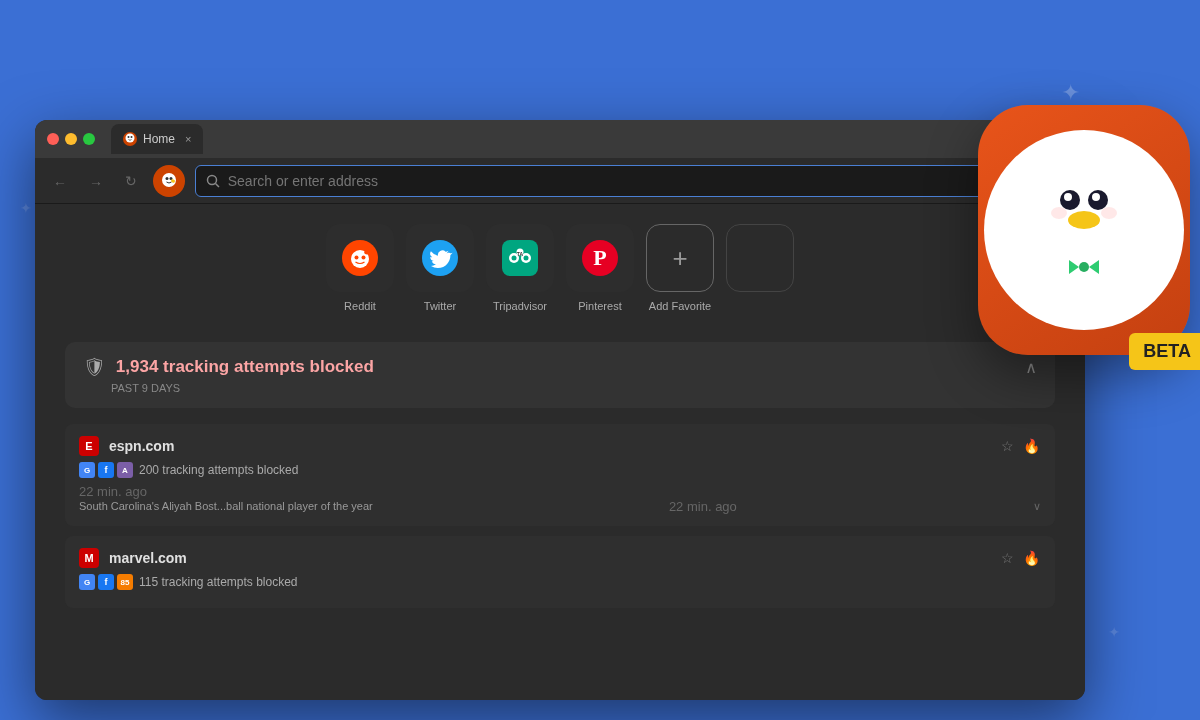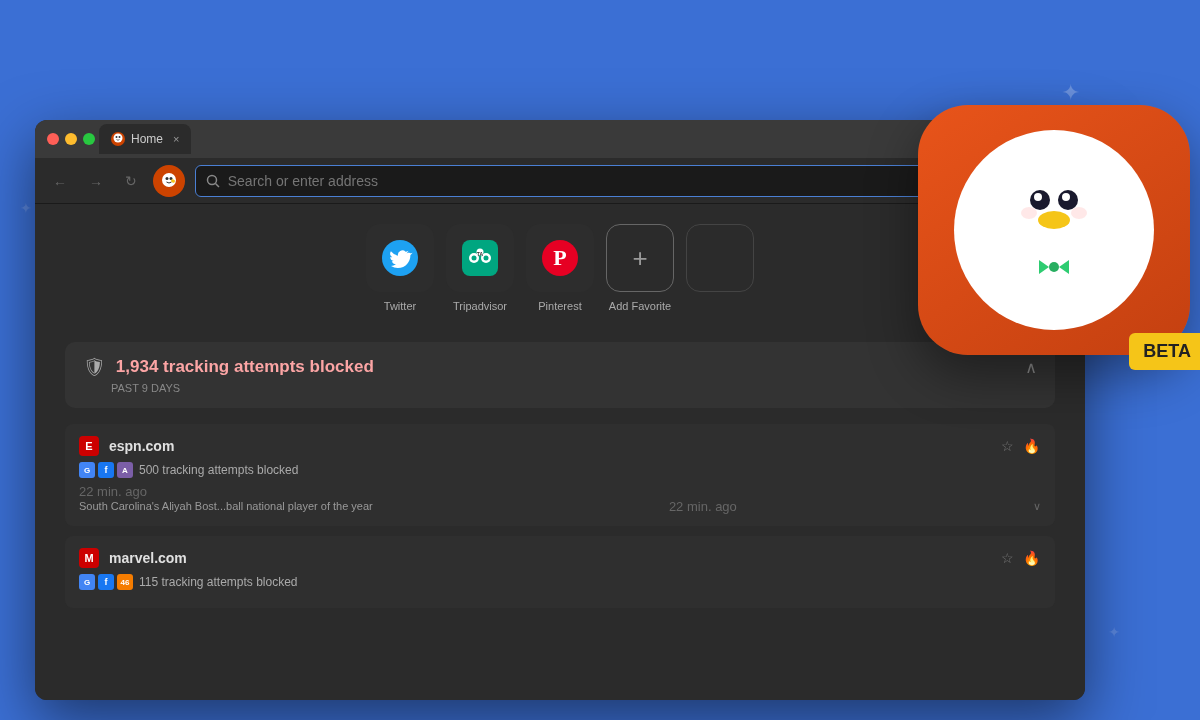--- a/index.html
+++ b/index.html
@@ -50,21 +50,21 @@
       border-radius: 50%;
     }
 
     .tl-red { background: #ff5f57; }
     .tl-yellow { background: #febc2e; }
     .tl-green { background: #28c840; }
 
     .tab-area {
       display: flex;
       align-items: center;
-      margin-left: 4px;
+      margin-left: 16px;
       flex: 1;
     }
 
     .tab {
       display: flex;
       align-items: center;
       gap: 6px;
       background: #2b2b2b;
       border-radius: 8px 8px 0 0;
       padding: 6px 12px;
@@ -322,21 +322,21 @@
       align-items: center;
       justify-content: space-between;
     }
 
     .site-time {
       font-size: 13px;
       color: #666;
     }
 
     .ddg-logo-bg {
-      width: 272px;
+      width: 212px;
       height: 250px;
       background: linear-gradient(145deg, #e8541a, #c44010);
       border-radius: 50px;
       display: flex;
       align-items: center;
       justify-content: center;
       box-shadow: 0 20px 50px rgba(0,0,0,0.4);
       position: relative;
     }
 
@@ -436,20 +436,34 @@
       <input class="search-input-fake" type="text" placeholder="Search or enter address" style="">
     </div>
 
     <button class="more-btn">•••</button>
   </div>
 
   <div class="content">
 
     <div class="favorites-row">
 
+      <div class="fav-item">
+        <div class="fav-icon" style="background:#2d2d2d;">
+          <svg width="36" height="36" viewBox="0 0 36 36">
+            <circle cx="18" cy="18" r="18" fill="#ff4500"></circle>
+            <circle cx="18" cy="19" r="9" fill="white"></circle>
+            <circle cx="14.5" cy="17.5" r="2" fill="#ff4500"></circle>
+            <circle cx="21.5" cy="17.5" r="2" fill="#ff4500"></circle>
+            <path d="M13.5 22 Q18 25 22.5 22" stroke="#ff4500" stroke-width="1.2" fill="none"></path>
+            <circle cx="25" cy="12" r="2.5" fill="#ff4500"></circle>
+            <line x1="22.5" y1="13" x2="25" y2="12" stroke="#ff4500" stroke-width="1.5"></line>
+          </svg>
+        </div>
+        <span class="fav-label">Reddit</span>
+      </div>
 
       <div class="fav-item">
         <div class="fav-icon" style="background:#2d2d2d;">
           <svg width="36" height="36" viewBox="0 0 36 36">
             <circle cx="18" cy="18" r="18" fill="#1da1f2"></circle>
             <path d="M27 12.5c-.8.35-1.65.59-2.55.7a4.45 4.45 0 001.95-2.45c-.86.5-1.8.87-2.82 1.07a4.43 4.43 0 00-7.54 4.04A12.56 12.56 0 018.9 11.3a4.43 4.43 0 001.37 5.91 4.4 4.4 0 01-2-.55v.06a4.43 4.43 0 003.55 4.34c-.37.1-.76.16-1.16.16-.28 0-.56-.03-.83-.08a4.44 4.44 0 004.13 3.08A8.88 8.88 0 019 26.1a12.52 12.52 0 006.78 1.99c8.14 0 12.59-6.74 12.59-12.59l-.01-.57c.86-.62 1.61-1.4 2.2-2.29-.79.35-1.64.59-2.53.69z" fill="white"></path>
           </svg>
         </div>
         <span class="fav-label">Twitter</span>
       </div>
@@ -514,21 +528,21 @@
           <button class="site-action-btn">🔥</button>
         </div>
       </div>
 
       <div class="tracker-row">
         <div class="tracker-logos">
           <div class="tracker-logo g-tracker">G</div>
           <div class="tracker-logo fb-tracker" style="font-size:9px;">f</div>
           <div class="tracker-logo ot-tracker" style="font-size:8px;">A</div>
         </div>
-        <span class="tracker-count-text">500 tracking attempts blocked</span>
+        <span class="tracker-count-text">200 tracking attempts blocked</span>
       </div>
 
       <div class="site-link-row">
         <span class="site-time">22 min. ago</span>
       </div>
       <div class="site-link-row">
         <span class="site-link">South Carolina's Aliyah Bost...ball national player of the year</span>
         <span class="site-time">22 min. ago</span>
         <span style="color:#666;font-size:11px;">∨</span>
       </div>
@@ -543,21 +557,21 @@
         <div class="site-actions">
           <button class="site-action-btn">☆</button>
           <button class="site-action-btn">🔥</button>
         </div>
       </div>
 
       <div class="tracker-row">
         <div class="tracker-logos">
           <div class="tracker-logo g-tracker">G</div>
           <div class="tracker-logo fb-tracker" style="font-size:9px;">f</div>
-          <div class="tracker-logo or-tracker" style="font-size:8px;">46</div>
+          <div class="tracker-logo or-tracker" style="font-size:8px;">85</div>
         </div>
         <span class="tracker-count-text">115 tracking attempts blocked</span>
       </div>
     </div>
 
   </div>
 </div>
 
 <div style="position:absolute;right:10px;top:105px;z-index:20;">
   <div class="ddg-logo-bg">

